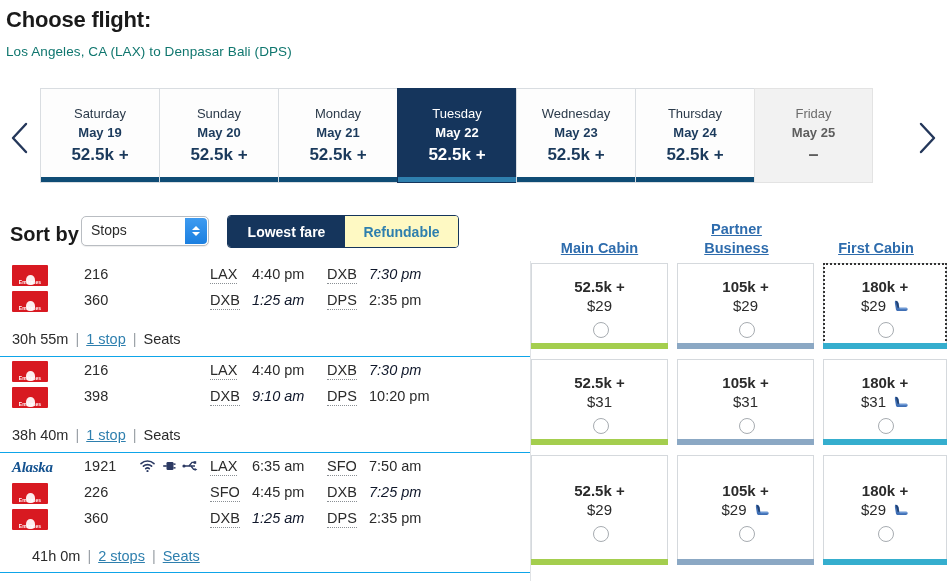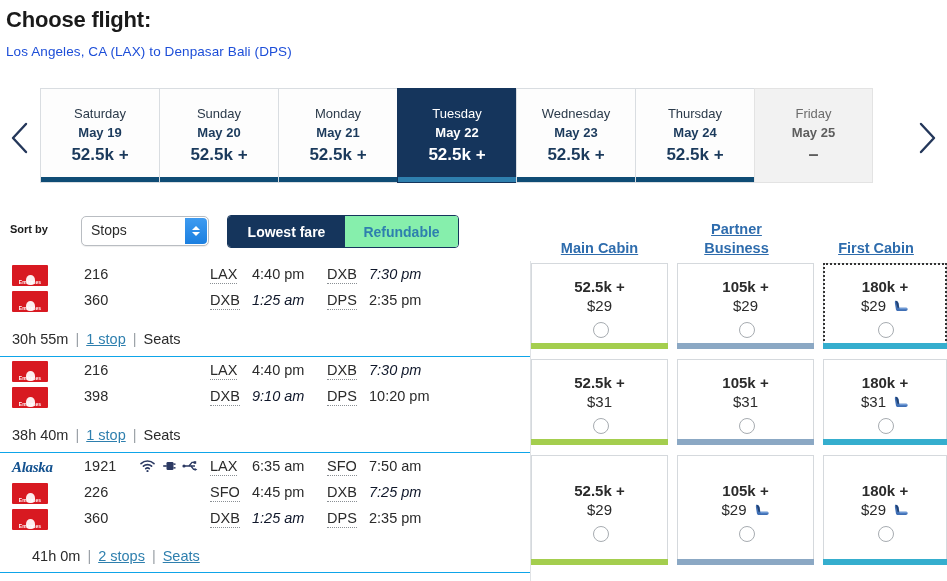--- a/index.html
+++ b/index.html
@@ -10,21 +10,21 @@
   }
   .page{position:relative;width:808px;height:581px;}
 
   
   .hdr{padding:6px 0 0 6px;}
   .hdr h1{
     margin:0;font-size:22px;line-height:28px;font-weight:bold;
     color:#1a1a1a;letter-spacing:-0.2px;
   }
   .hdr .route{
-    margin-top:10px;font-size:13.5px;color:#1d4ed8;letter-spacing:0.1px;
+    margin-top:10px;font-size:13.5px;color:#0f766e;letter-spacing:0.1px;
   }
 
   
   .datestrip{
     position:absolute;left:0;top:88px;width:947px;height:100px;
     display:flex;align-items:flex-start;
   }
   .navarrow{
     width:56px;height:100px;display:flex;align-items:center;justify-content:center;
     cursor:pointer;
@@ -47,21 +47,21 @@
   .dtile.sel .dow,.dtile.sel .dnum,.dtile.sel .dprice{color:#ffffff;}
   .dtile.sel .ubar{background:#2e7fae;}
   .dtile.dis{background:#f2f2f2;border-color:#e3e3e3;}
   .dtile.dis .dow{color:#6c6c6c;}
   .dtile.dis .dnum{color:#5d5d5d;}
   .dtile.dis .dprice{color:#5d5d5d;font-size:18px;}
 
   
   .controls{position:absolute;left:0;top:214px;width:947px;height:42px;}
   .sortlabel{
-    position:absolute;left:10px;top:9px;font-size:11px;font-weight:bold;color:#1a1a1a;
+    position:absolute;left:10px;top:9px;font-size:20px;font-weight:bold;color:#1a1a1a;
   }
   .selwrap{
     position:absolute;left:81px;top:2px;width:128px;height:30px;
     background:#ffffff;border:1px solid #b9bdc2;border-radius:5px;
     box-shadow:0 1px 1px rgba(0,0,0,.07);box-sizing:border-box;cursor:pointer;
   }
   .selwrap .selval{
     position:absolute;left:9px;top:5px;font-size:14px;color:#2b2b2b;
   }
   .stepper{
@@ -78,21 +78,21 @@
 
   .segbtns{
     position:absolute;left:227px;top:1px;height:31px;display:flex;
     border:1px solid #15355c;border-radius:4px;overflow:hidden;
   }
   .segbtn{
     display:flex;align-items:center;justify-content:center;
     font-size:14px;font-weight:bold;cursor:pointer;box-sizing:border-box;
   }
   .segbtn.on{background:#15355c;color:#ffffff;width:117px;}
-  .segbtn.off{background:#86efac;color:#2e7fae;width:113px;}
+  .segbtn.off{background:#fef9c3;color:#2e7fae;width:113px;}
 
   
   .colhdrs{position:absolute;left:531px;top:214px;width:416px;height:44px;}
   .colhdr{
     position:absolute;bottom:0;text-align:center;font-size:14.5px;font-weight:bold;
     color:#2e6cad;line-height:19px;cursor:pointer;
   }
   .colhdr span{text-decoration:underline;}
   .colhdr.c1{left:0;width:137px;}
   .colhdr.c2{left:137px;width:137px;}

